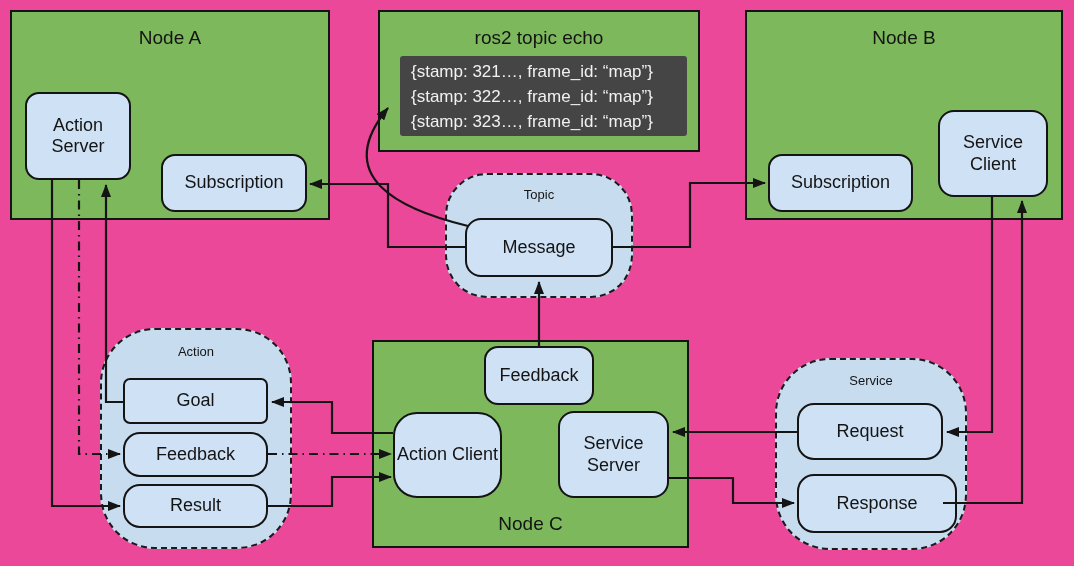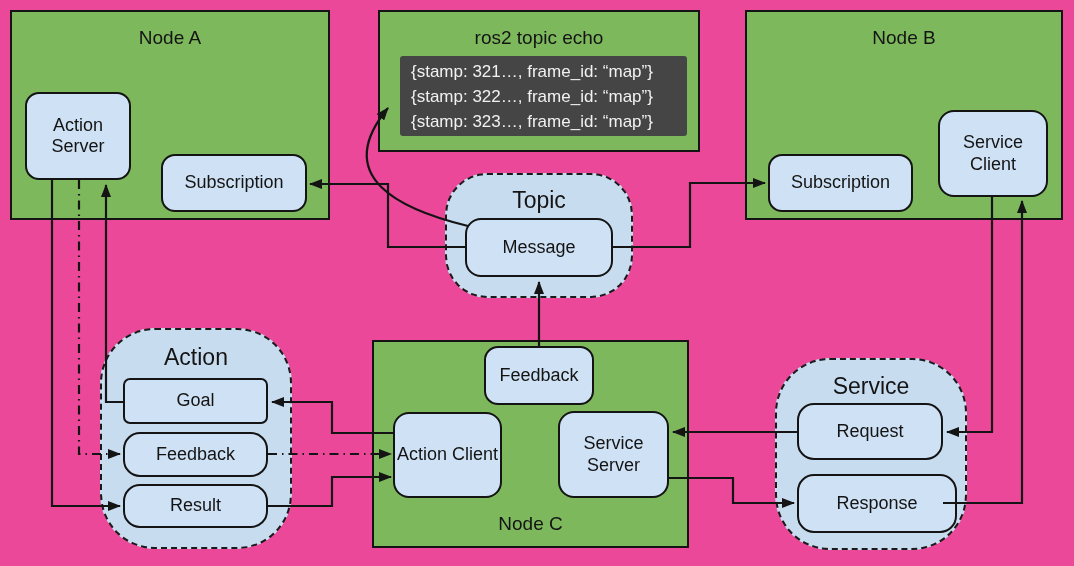--- a/index.html
+++ b/index.html
@@ -17,21 +17,21 @@
   .node-title.bottom{top:auto;bottom:11px;}
   .bluebox{
     position:absolute;background:#cfe1f4;border:2px solid #141414;box-sizing:border-box;
     display:flex;align-items:center;justify-content:center;text-align:center;
     font-size:18px;line-height:1.18;color:#141414;
   }
   .region{
     position:absolute;background:#c8dcf0;border:2.5px dashed #1a1a1a;box-sizing:border-box;
   }
   .region-title{
-    position:absolute;left:0;right:0;text-align:center;font-size:23px;color:#141414;
+    position:absolute;left:0;right:0;text-align:center;font-size:13px;color:#141414;
   }
   .terminal{
     position:absolute;left:400px;top:56px;width:287px;height:80px;background:#454545;
     border-radius:3px;box-sizing:border-box;padding:3px 0 0 11px;
   }
   .terminal-line{
     color:#f1f1f1;font-size:17px;line-height:25px;white-space:nowrap;
   }
   #wires{position:absolute;left:0;top:0;z-index:40;pointer-events:none;}
   .wire{fill:none;stroke:#141414;stroke-width:2.2px;}
@@ -90,21 +90,21 @@
   <div class="bluebox" style="left:123px;top:484px;width:145px;height:44px;border-radius:17px;">
       <span>Result</span>
     </div>
 
   <div class="node" style="left:372px;top:340px;width:317px;height:208px;">
     <div class="node-title bottom">Node C</div>
   </div>
   <div class="bluebox" style="left:484px;top:346px;width:110px;height:59px;border-radius:14px;">
       <span>Feedback</span>
     </div>
-  <div class="bluebox" style="left:393px;top:412px;width:109px;height:86px;border-radius:16px;">
+  <div class="bluebox" style="left:393px;top:412px;width:109px;height:86px;border-radius:24px;">
       <span>Action Client</span>
     </div>
   <div class="bluebox" style="left:558px;top:411px;width:111px;height:87px;border-radius:16px;">
       <span>Service Server</span>
     </div>
 
   <div class="region" style="left:775px;top:358px;width:192px;height:192px;border-radius:55px;">
     <div class="region-title" style="top:13px;">Service</div>
   </div>
   <div class="bluebox" style="left:797px;top:403px;width:146px;height:57px;border-radius:17px;">

